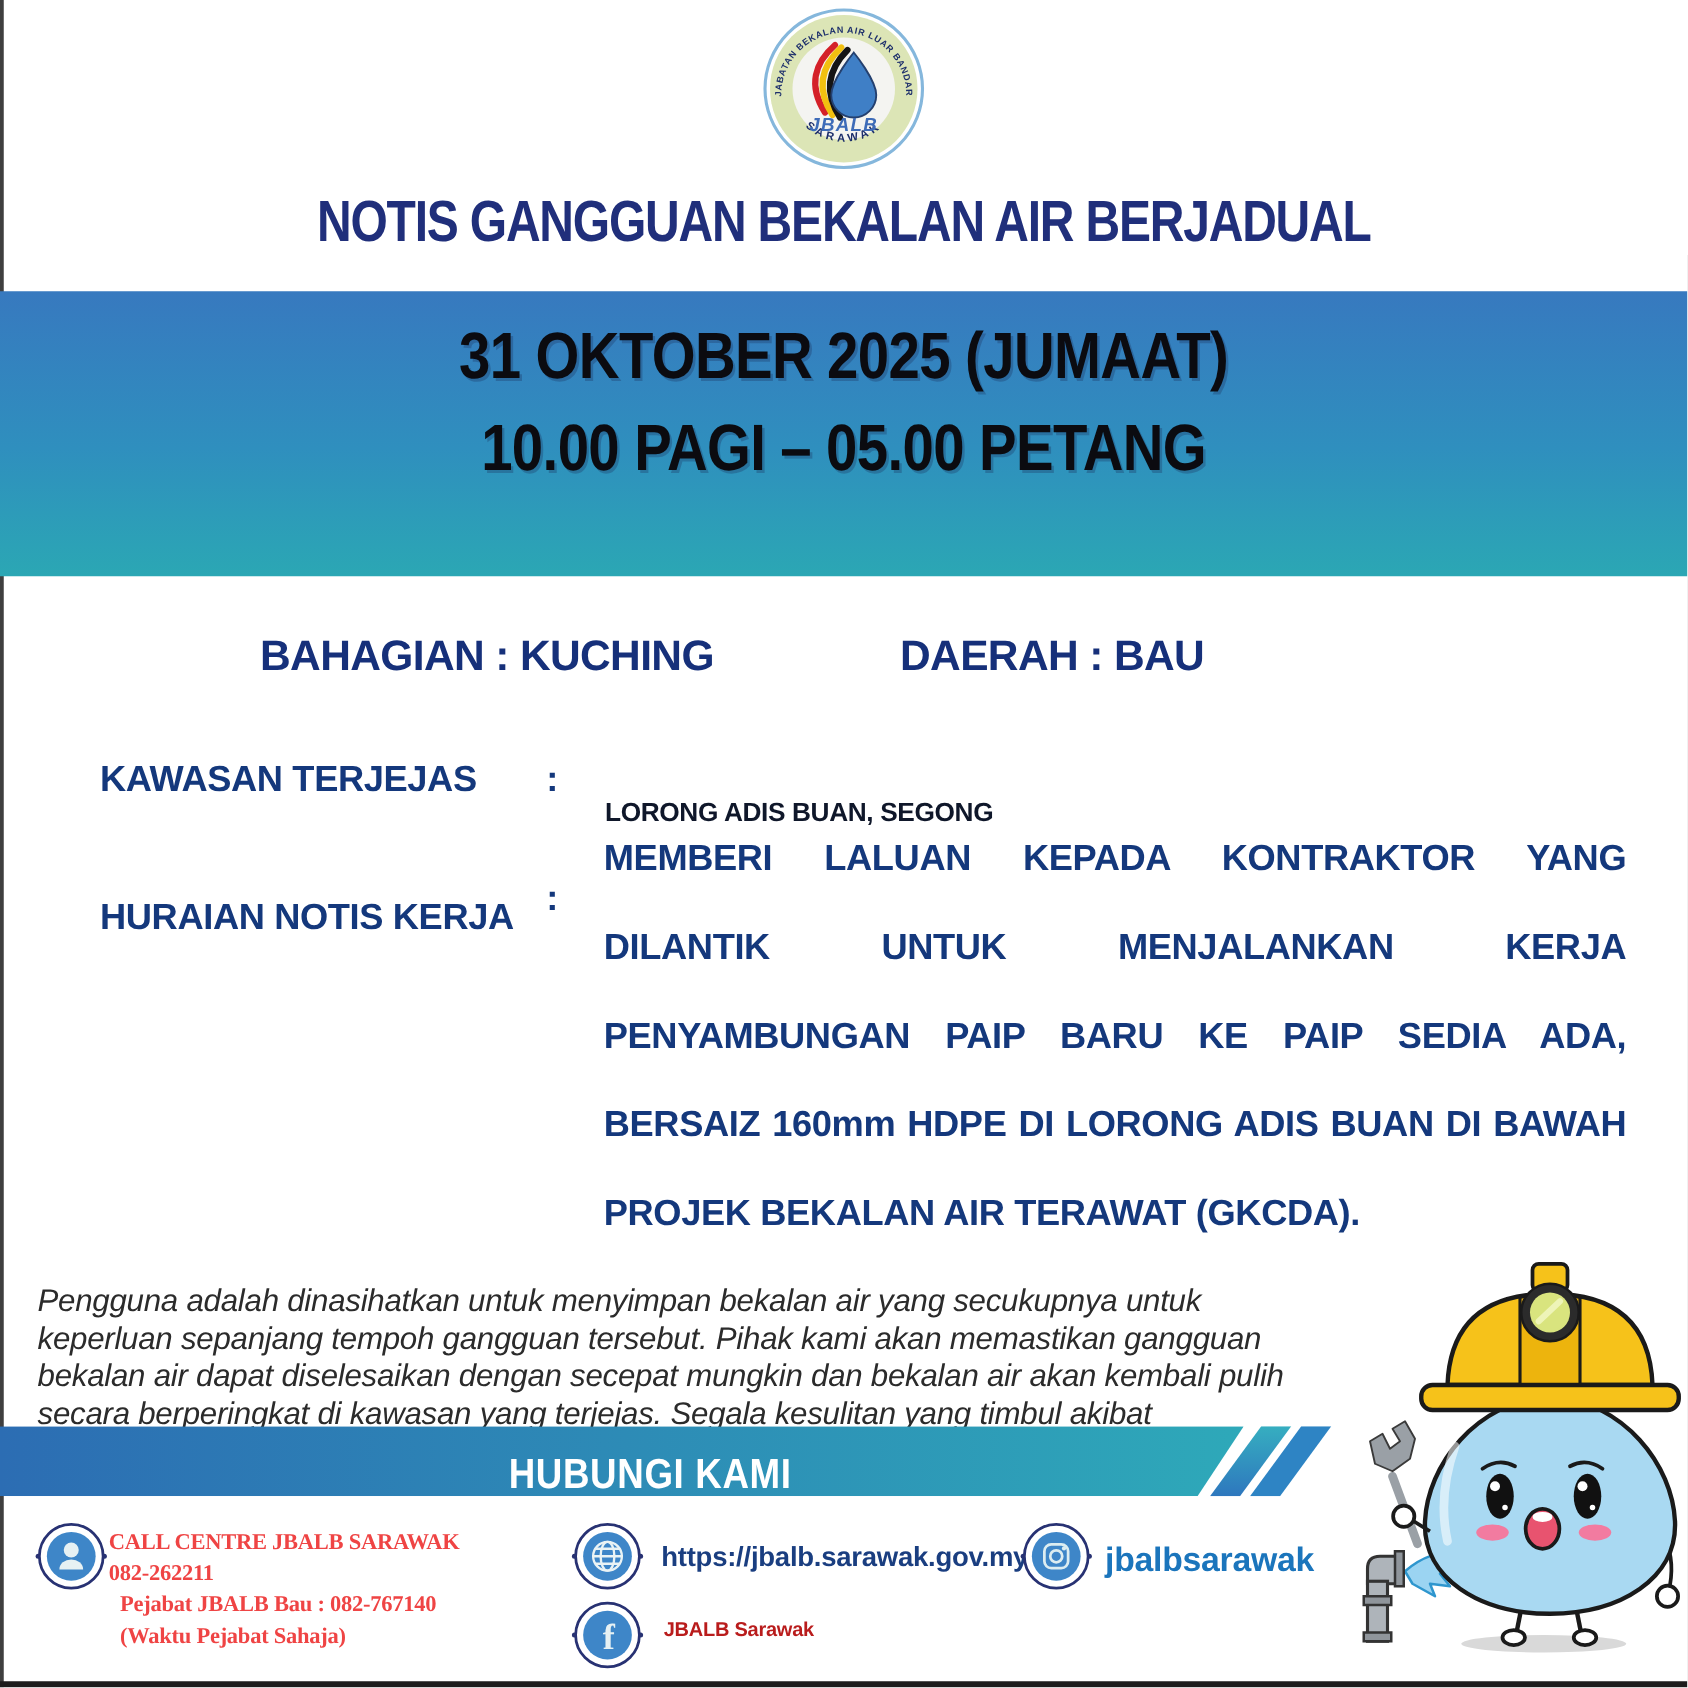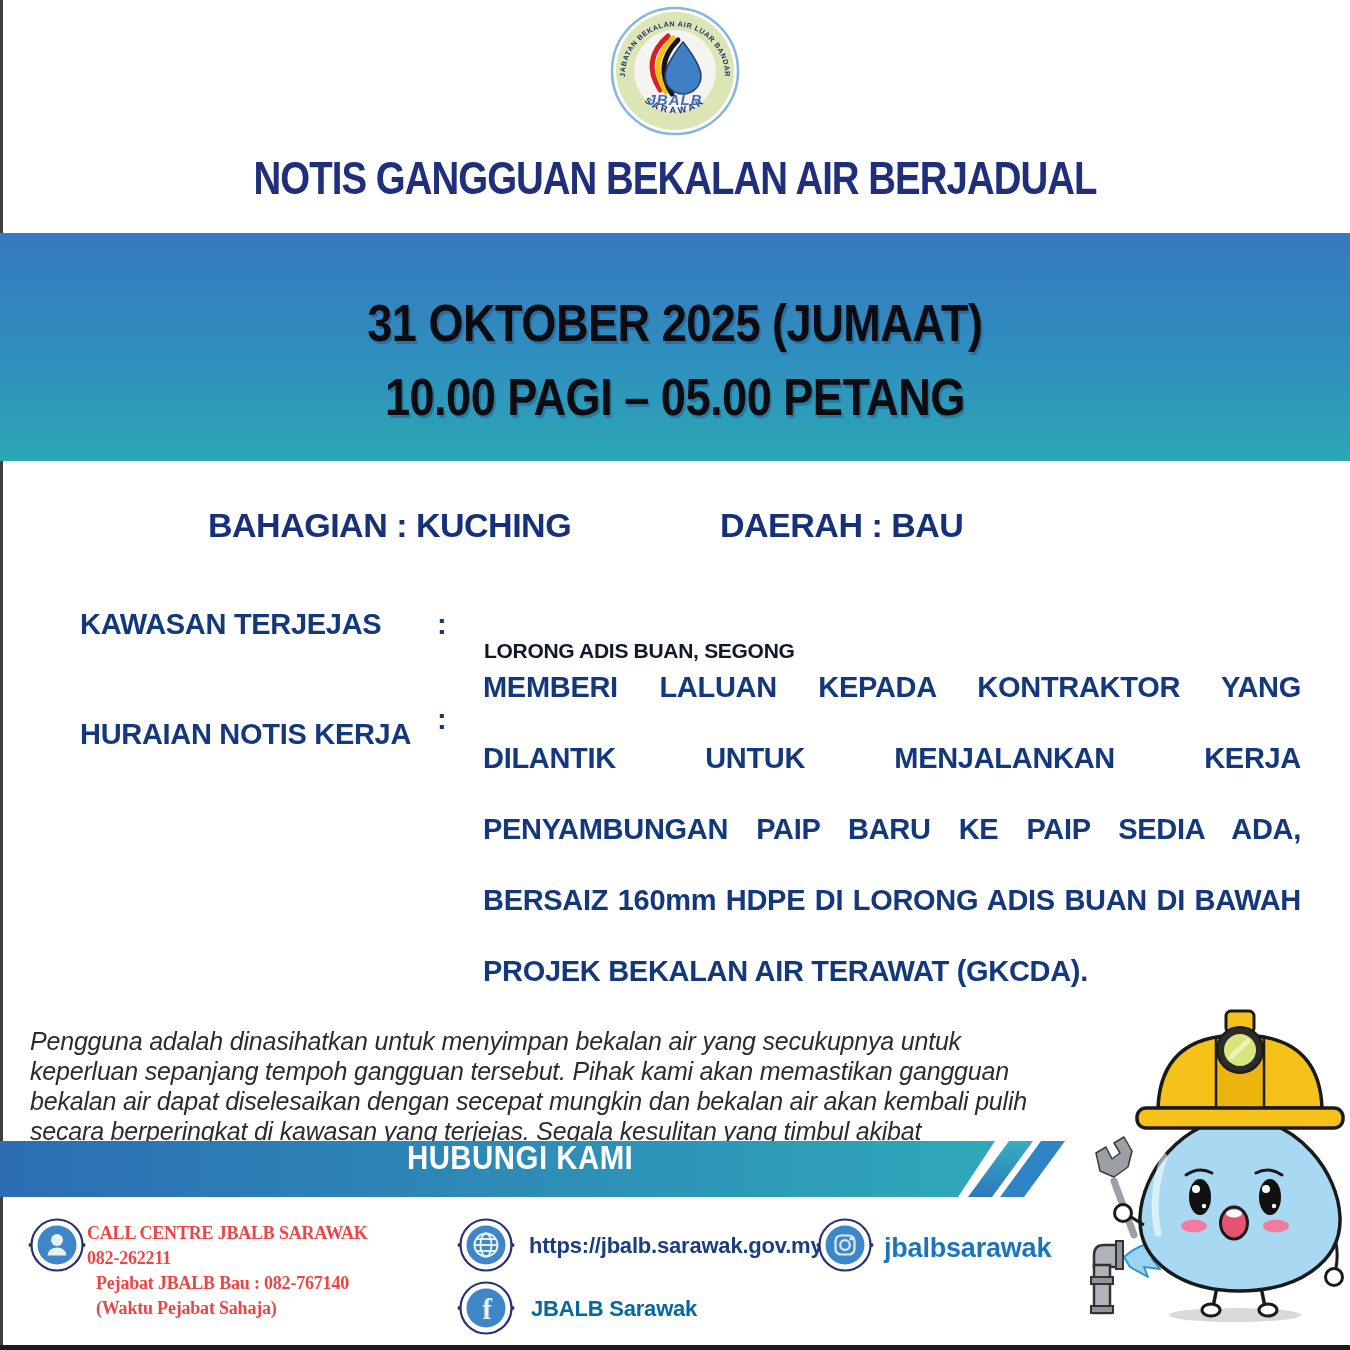--- a/index.html
+++ b/index.html
@@ -15,21 +15,21 @@
   .title{
     position:absolute;left:0;top:156px;width:100%;margin:0;text-align:center;
     font-size:40px;font-weight:700;color:#202F7B;letter-spacing:-1px;z-index:2;
   }
   .title .cond{display:inline-block;transform:scale(0.96,1.16);transform-origin:50% 55%;}
 
   .banner{
     position:absolute;left:0;top:233px;width:1350px;height:228px;z-index:1;
     background:linear-gradient(180deg,#3779BF 0%,#2F8FBE 55%,#2BA7B4 100%);
     display:flex;flex-direction:column;align-items:center;justify-content:flex-start;
-    padding-top:61px;box-sizing:border-box;
+    padding-top:22px;box-sizing:border-box;
   }
   .banner-line{
     font-size:46px;font-weight:700;color:#0B0B10;letter-spacing:-0.5px;line-height:58px;
     text-shadow:2px 2px 0 rgba(25,45,90,0.30);
     transform:scale(0.98,1.14);transform-origin:center;
   }
   .banner-line + .banner-line{margin-top:16px;}
   .region-bahagian{position:absolute;left:208px;top:506px;font-size:34px;font-weight:700;color:#16307A;letter-spacing:-0.5px;}
   .region-daerah{position:absolute;left:720px;top:506px;font-size:34px;font-weight:700;color:#16307A;letter-spacing:-0.5px;}
 
@@ -44,33 +44,33 @@
 
   .advisory{
     position:absolute;left:30px;top:1026px;width:1002px;
     font-size:25px;font-style:italic;color:#2B2B2B;line-height:30px;letter-spacing:-0.2px;
   }
 
   .contact-bar{
     position:absolute;left:0;top:1141px;width:1000px;height:56px;z-index:1;
     background:linear-gradient(90deg,#2C6DB3 0%,#2EA9B9 100%);
     clip-path:polygon(0 0,995px 0,958px 100%,0 100%);
-    display:flex;align-items:flex-start;justify-content:center;
+    display:flex;align-items:flex-end;justify-content:center;
   }
   .contact-bar-label{
     font-size:30px;font-weight:700;color:#ffffff;letter-spacing:0.5px;
     transform:scale(0.98,1.12);padding-left:40px;
   }
   .bar-stripes{position:absolute;left:955px;top:1141px;z-index:1;}
 
   .contact-icon{position:absolute;z-index:2;}
   .cc-text{position:absolute;left:87px;top:1221px;font-size:18px;font-weight:700;color:#ef4444;line-height:25px;letter-spacing:-0.2px;font-family:Liberation Serif, serif;}
   .cc-text .indented{margin-left:9px;}
   .website-text{position:absolute;left:529px;top:1233px;font-size:22px;font-weight:700;color:#1A3E80;letter-spacing:-0.2px;}
-  .facebook-text{position:absolute;left:531px;top:1296px;font-size:22px;font-weight:700;color:#0369a1;letter-spacing:-0.2px;}
+  .facebook-text{position:absolute;left:531px;top:1296px;font-size:16px;font-weight:700;color:#b91c1c;letter-spacing:-0.2px;}
   .instagram-text{position:absolute;left:884px;top:1233px;font-size:27px;font-weight:700;color:#1B75BC;letter-spacing:-0.2px;}
 
   .mascot{position:absolute;left:1080px;top:1005px;z-index:2;}
 </style>
 </head>
 <body>
 
 <div class="poster">
 
   <div class="left-edge"></div>

